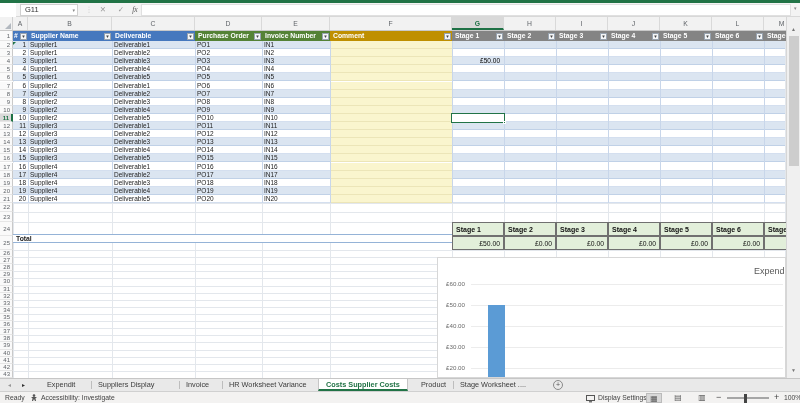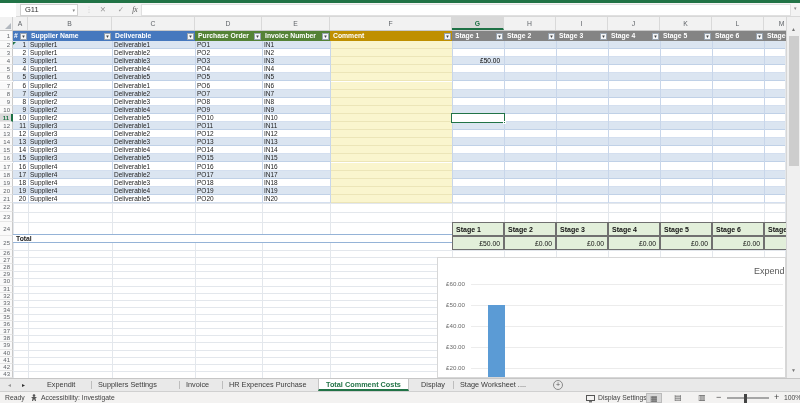--- a/index.html
+++ b/index.html
@@ -443,27 +443,27 @@
     <div class="vthumb"></div>
     <div class="sarrow" style="bottom:2px;left:0;">▼</div>
   </div>
 
   <div class="tabbar" id="tabbar">
     <div class="tabnav" style="left:8px;">◂</div>
     <div class="tabnav" style="left:22px;color:#333;">▸</div>
 
   <div class="tab" style="left: 40px;">Expendit</div>
       <div class="tabsep" style="left: 91px;"></div>
-      <div class="tab" style="left: 91px;">Suppliers Settings</div>
+      <div class="tab" style="left: 91px;">Suppliers Display</div>
       <div class="tabsep" style="left: 179px;"></div>
       <div class="tab" style="left: 179px;">Invoice</div>
       <div class="tabsep" style="left: 222px;"></div>
-      <div class="tab" style="left: 222px;">HR Expences Purchase</div>
-      <div class="tab active" style="left: 318px;">Total Comment Costs</div>
-      <div class="tab" style="left: 414px;">Display</div>
+      <div class="tab" style="left: 222px;">HR Worksheet Variance</div>
+      <div class="tab active" style="left: 318px;">Costs Supplier Costs</div>
+      <div class="tab" style="left: 414px;">Product</div>
       <div class="tabsep" style="left: 453px;"></div>
       <div class="tab" style="left: 453px;">Stage Worksheet ....</div>
       <div class="newsheet" style="left: 553px;">+</div>
     </div>
   <div class="cornerbox"></div>
 
   <div class="statusbar">
     <div class="sitem" style="left:5px;">Ready</div>
     <svg style="left:30px;top:2px;" width="8" height="8" viewBox="0 0 8 8">
       <circle cx="4" cy="1.6" r="1.3" fill="#555"></circle>

